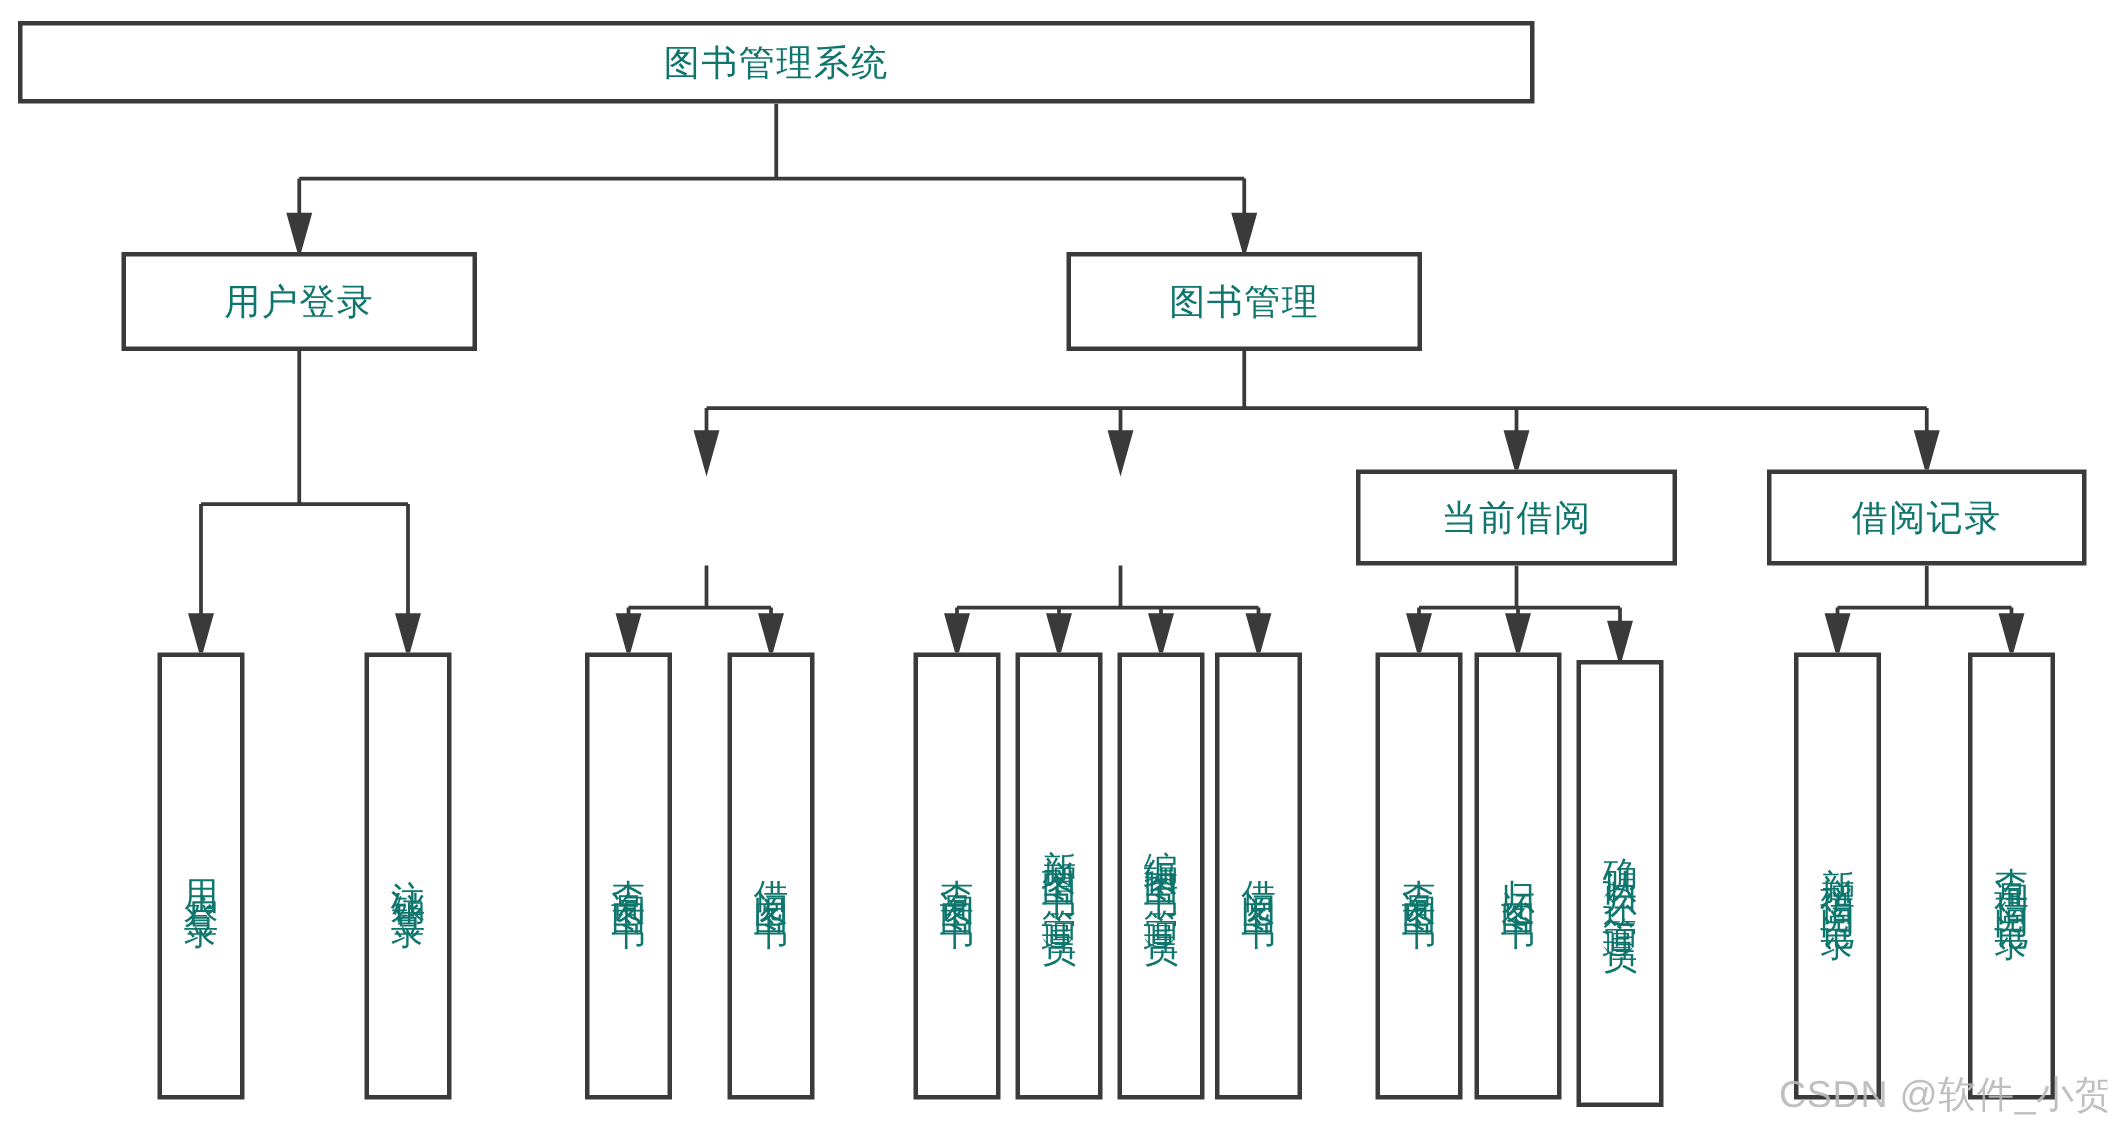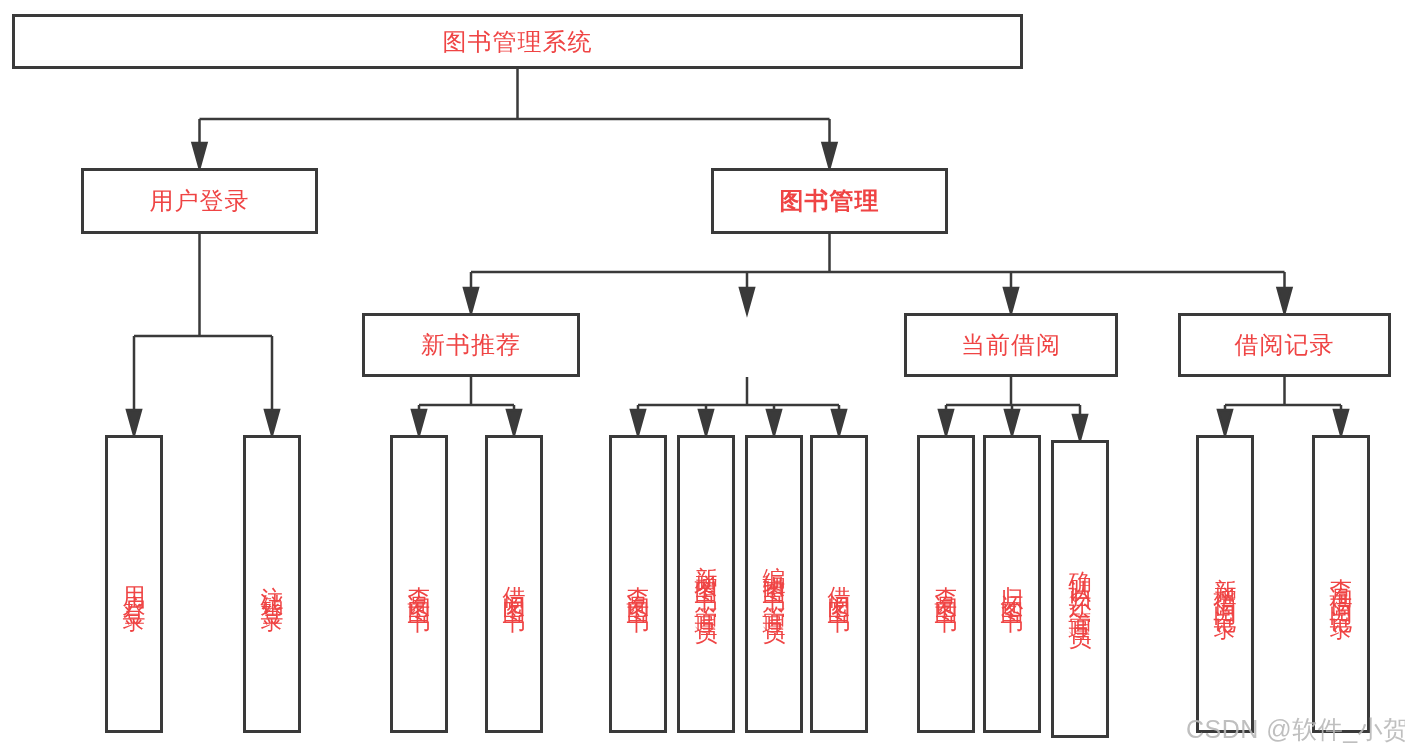--- a/index.html
+++ b/index.html
@@ -15,21 +15,21 @@
     position: absolute;
     left: 0; top: 0;
     width: 1405px; height: 747px;
     z-index: 0;
   }
   .node {
     position: absolute;
     box-sizing: border-box;
     background: #ffffff;
     border: 3px solid #3a3a3a;
-    color: #ef4444;
+    color: #0f766e;
     display: flex;
     align-items: center;
     justify-content: center;
     z-index: 1;
     font-size: 24px;
     letter-spacing: 1px;
   }
   .leaf {
     writing-mode: vertical-rl;
     text-orientation: mixed;
@@ -101,23 +101,22 @@
     <g stroke="#3a3a3a" stroke-width="2.5" fill="#3a3a3a">
       <path d="M1284.5 377 V405 M1225 405 H1341 M1225 405 V413 M1341 405 V413" fill="none"></path>
       <polygon points="1218,410 1232,410 1225,435"></polygon>
       <polygon points="1334,410 1348,410 1341,435"></polygon>
     </g>
   </svg>
 
   <div class="node" style="left:12px; top:14px; width:1011px; height:55px;">图书管理系统</div>
 
   <div class="node" style="left:81px; top:168px; width:237px; height:66px;">用户登录</div>
-  <div class="node" style="left:711px; top:168px; width:237px; height:66px;font-weight:bold;">图书管理</div>
+  <div class="node" style="left:711px; top:168px; width:237px; height:66px;">图书管理</div>
 
-  <div class="node" style="left:362px; top:313px; width:218px; height:64px;">新书推荐</div>
   <div class="node" style="left:904px; top:313px; width:214px; height:64px;">当前借阅</div>
   <div class="node" style="left:1178px; top:313px; width:213px; height:64px;">借阅记录</div>
 
   <div class="node leaf" style="left:105px; top:435px; width:58px; height:298px;">用户登录</div>
   <div class="node leaf" style="left:243px; top:435px; width:58px; height:298px;">注销登录</div>
 
   <div class="node leaf" style="left:390px; top:435px; width:58px; height:298px;">查询图书</div>
   <div class="node leaf" style="left:485px; top:435px; width:58px; height:298px;">借阅图书</div>
 
   <div class="node leaf" style="left:609px; top:435px; width:58px; height:298px;">查询图书</div>

